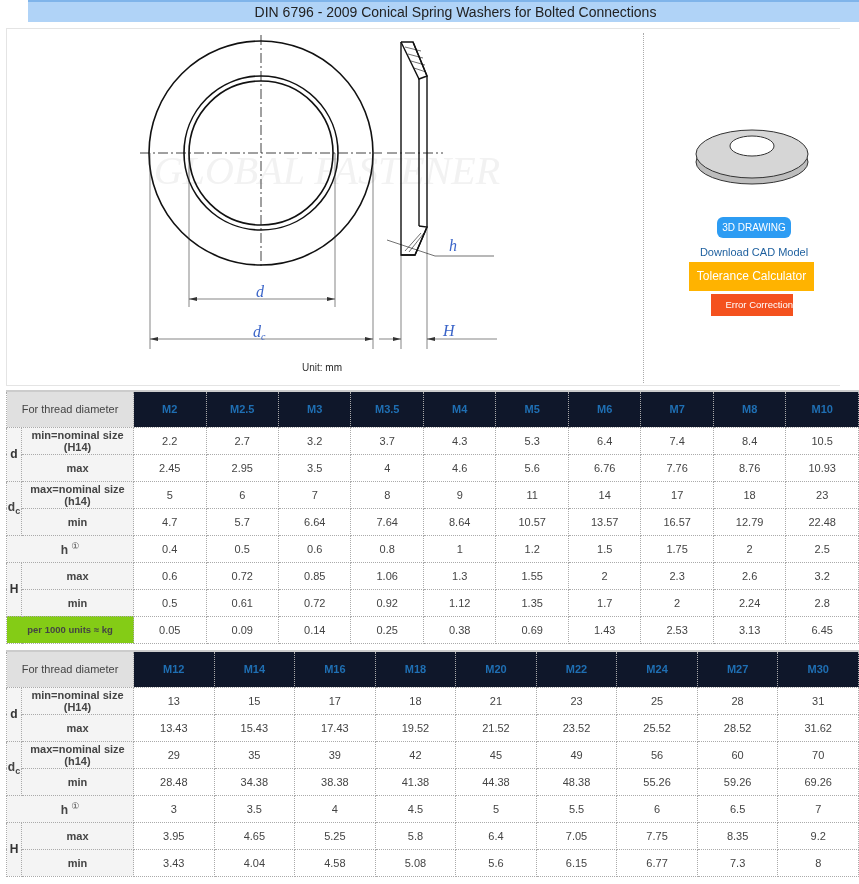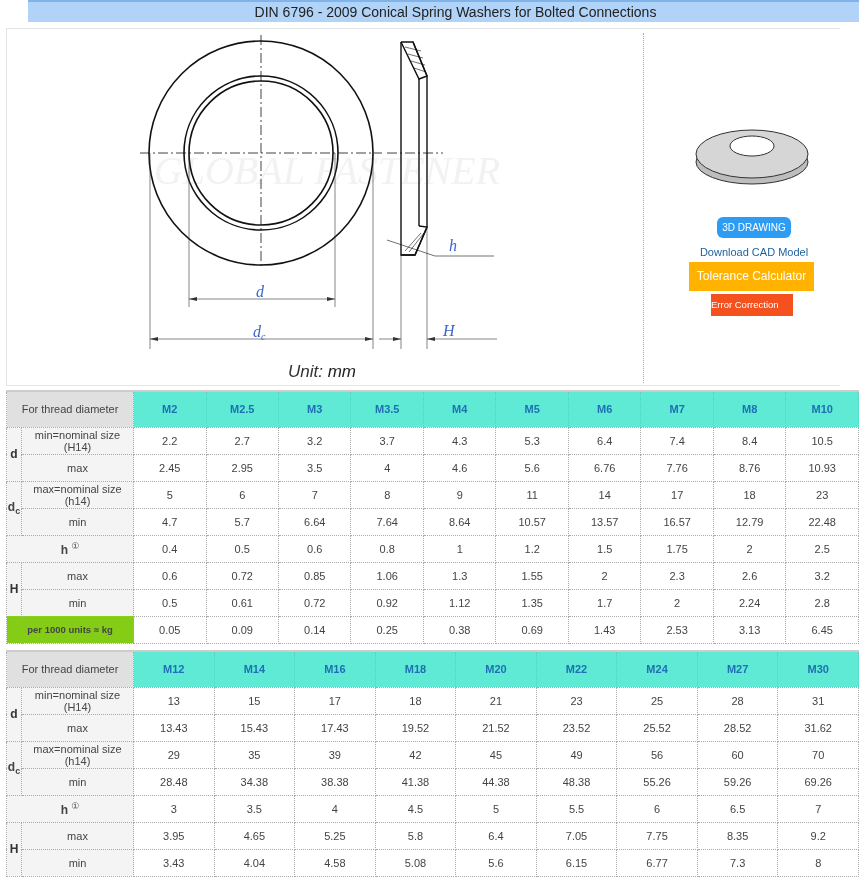--- a/index.html
+++ b/index.html
@@ -2,33 +2,33 @@
 <html><head>
 <meta charset="utf-8">
 <style>
   * { box-sizing: border-box; margin: 0; padding: 0; }
   body { width: 859px; height: 884px; overflow: hidden; background: #fff; font-family: "Liberation Sans", sans-serif; color: #333; }
   .title-bar { position: absolute; left: 4px; top: 0; width: 855px; height: 22px; background: #b0d3f7; border-top: 2px solid #7fb4ea; text-align: center; font-size: 14px; line-height: 20px; color: #222; margin-left: 24px; }
   .draw-panel { position: absolute; left: 6px; top: 28px; width: 834px; height: 358px; border: 1px solid #e4e4e4; border-right: none; }
   .drawing-area { position: absolute; left: 0; top: 0; width: 630px; height: 356px; }
   .divider-v { position: absolute; left: 636px; top: 4px; height: 350px; border-left: 1px dotted #aaa; }
   .side-area { position: absolute; left: 637px; top: 0; width: 216px; height: 356px; }
-  .unit { position: absolute; left: 0; width: 630px; top: 333px; text-align: center; font-size: 17px; color: #333; font-style: italic; }
+  .unit { position: absolute; left: 0; width: 630px; top: 333px; text-align: center; font-size: 10px; color: #333; }
   .unit b { font-weight: normal; color: #222; }
   .btn-3d { position: absolute; left: 73px; top: 188px; width: 74px; height: 21px; border-radius: 6px; background: #2d9cf3; color: #fff; font-size: 10px; line-height: 21px; text-align: center; cursor: pointer; }
   .dl-link { position: absolute; left: 0; width: 220px; top: 217px; text-align: center; font-size: 11px; color: #1d5f9e; cursor: pointer; }
   .btn-tol { position: absolute; left: 45px; top: 233px; width: 125px; height: 29px; background: #ffb300; color: #fff; font-size: 12px; line-height: 29px; text-align: center; cursor: pointer; }
-  .btn-err { position: absolute; left: 67px; top: 265px; width: 82px; height: 22px; background: #f4511e; color: #fff; font-size: 9.5px; line-height: 22px; text-align: left; cursor: pointer; }
+  .btn-err { position: absolute; left: 67px; top: 265px; width: 82px; height: 22px; background: #f4511e; color: #fff; font-size: 9.5px; line-height: 22px; text-align: right; cursor: pointer; }
   table.spec { position: absolute; left: 6px; border-collapse: collapse; font-size: 11px; color: #444; table-layout: fixed; border-top: 2px solid #ccc; }
   table.spec td, table.spec th { border: 1px dotted #aaa; text-align: center; font-weight: normal; }
-  table.spec th { background: #5eead4; color: #1f6fb3; font-weight: bold; height: 36px; font-size: 11px; }
+  table.spec th { background: #0f172a; color: #1f6fb3; font-weight: bold; height: 36px; font-size: 11px; }
   table.spec th.first { background: #e0e0e0; color: #444; font-weight: normal; margin-top: 44px; }
   table.spec td { height: 27px; }
   table.spec td.grp { background: #f4f4f4; font-weight: bold; font-size: 12px; color: #333; width: 15px; }
-  table.spec td.sub { background: #f4f4f4; font-size: 11px; }
+  table.spec td.sub { background: #f4f4f4; font-size: 11px; font-weight: bold; }
   table.spec td.hrow { background: #f4f4f4; font-weight: bold; font-size: 12px; }
   table.spec td.wrow { background: #84cc16; font-weight: bold; font-size: 9.5px; }
   table.spec td.dc { background: #f4f4f4; font-weight: bold; font-size: 12px; }
   sub.c { font-size: 9px; }
   sup.n { font-size: 9px; font-weight: normal; }
   #t1 { top: 390px; width: 853px; }
   #t2 { top: 650px; width: 853px; }
 </style>
 </head>
 <body>

